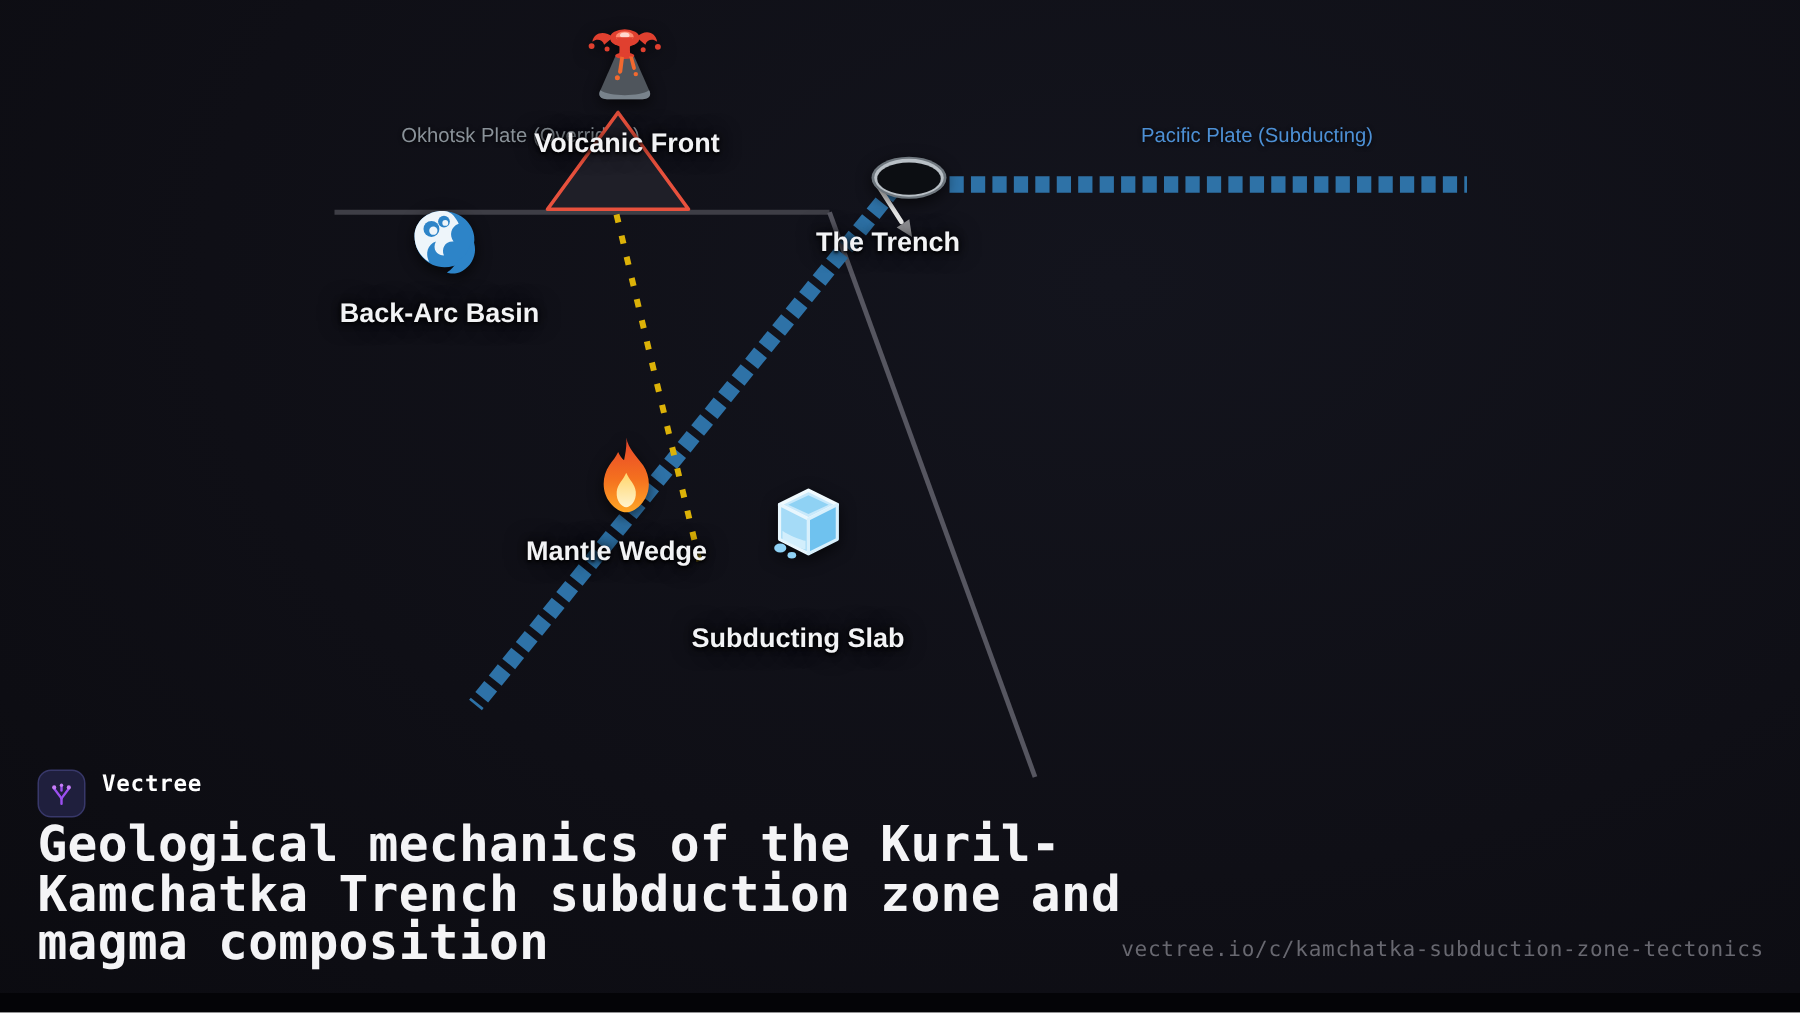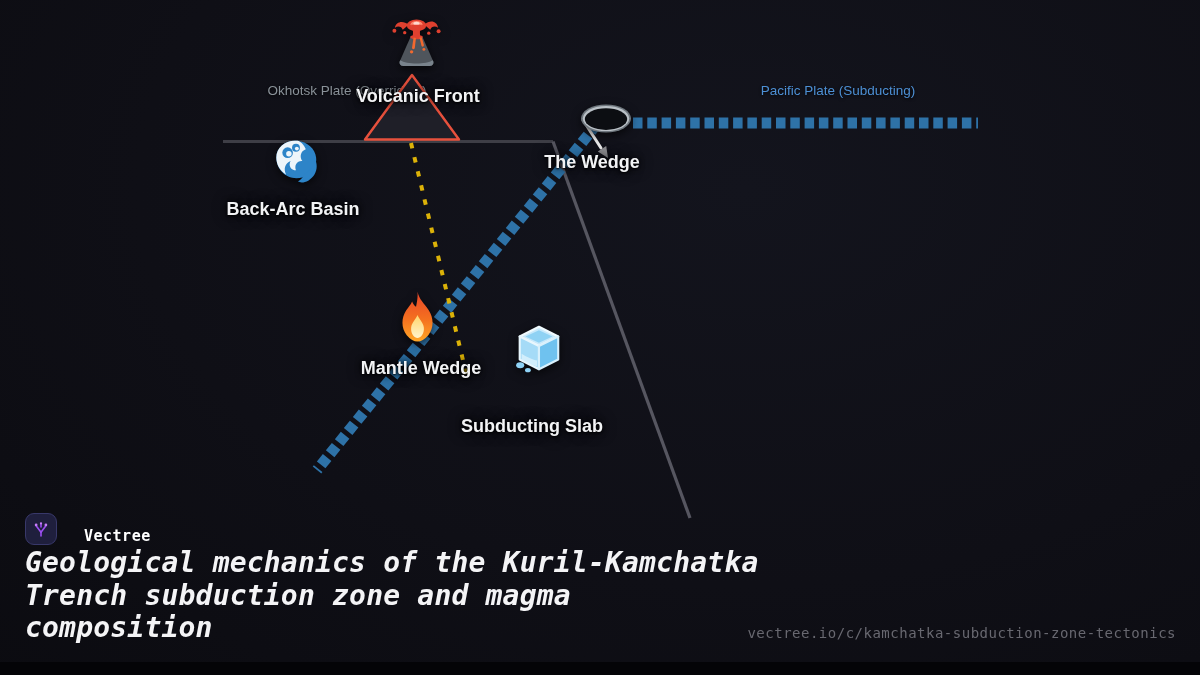--- a/index.html
+++ b/index.html
@@ -30,30 +30,30 @@
 
   .icon{position:absolute;z-index:5;filter:drop-shadow(0 3px 5px rgba(0,0,0,.65));}
 
   .lbl{position:absolute;transform:translate(-50%,-50%);white-space:nowrap;z-index:6;
        font-weight:bold;font-size:18px;color:var(--label-white);
        text-shadow:0 1px 2px rgba(0,0,0,.95),0 0 6px rgba(0,0,0,.85),0 0 14px rgba(0,0,0,.7);}
   .lbl-plate{font-weight:normal;font-size:13.5px;z-index:2;text-shadow:0 1px 3px rgba(0,0,0,.8);}
   .lbl-okhotsk{color:var(--okhotsk-gray);}
   .lbl-pacific{color:var(--pacific-blue);z-index:6;}
 
-  .brand-row{position:absolute;left:25px;top:513px;display:flex;align-items:flex-end;gap:27px;z-index:7;}
+  .brand-row{position:absolute;left:25px;top:513px;display:flex;align-items:flex-start;gap:11px;z-index:7;}
   .logo{width:32px;height:32px;border-radius:9px;background:var(--logo-bg);
         border:1px solid var(--logo-border);box-sizing:border-box;
         display:flex;align-items:center;justify-content:center;}
   .brand-name{font-family:"DejaVu Sans Mono","Liberation Mono",monospace;
         font-weight:bold;font-size:15px;color:#ffffff;letter-spacing:.5px;}
   .title{position:absolute;left:25px;top:547px;width:742px;z-index:7;
         font-family:"DejaVu Sans Mono","Liberation Mono",monospace;
-        font-weight:bold;font-size:28px;line-height:32.5px;letter-spacing:.2px;
-        color:var(--title-white);font-style:italic;}
+        font-weight:bold;font-size:33px;line-height:32.5px;letter-spacing:.2px;
+        color:var(--title-white);}
   .url{position:absolute;right:24px;top:625px;z-index:7;
         font-family:"DejaVu Sans Mono","Liberation Mono",monospace;
         font-size:14px;color:var(--url-gray);letter-spacing:.5px;}
 </style>
 </head>
 <body>
 
 <div class="stage">
 
   <div class="lbl lbl-plate lbl-okhotsk" style="left:347px;top:90px;">Okhotsk Plate (Overriding)</div>
@@ -145,22 +145,22 @@
     <polygon points="9,15 29,25 29,49 9,39" fill="#a5dbf7" stroke="#e8f6fd" stroke-width="2.2" stroke-linejoin="round"></polygon>
     <polygon points="49,15 29,25 29,49 49,39" fill="#6fc2ef" stroke="#d8f0fc" stroke-width="2.2" stroke-linejoin="round"></polygon>
     <path d="M11,33 C15,36 24,39.5 27,40 L27,46 C22,45 14,41.5 11,39 Z" fill="#ddf2fd" opacity="0.8"></path>
     <ellipse cx="9.5" cy="45" rx="4.2" ry="3.1" fill="#8fd2f6"></ellipse>
     <ellipse cx="17.5" cy="50" rx="3" ry="2.2" fill="#8fd2f6"></ellipse>
   </svg>
 
   <div class="lbl" style="left:418px;top:96px;">Volcanic Front</div>
   <div class="lbl lbl-plate lbl-pacific" style="left:816px;top:90px;margin-left:22px;">Pacific Plate (Subducting)</div>
   <div class="lbl" style="left:293px;top:209px;text-align:right;">Back-Arc Basin</div>
-  <div class="lbl" style="left:592px;top:162px;">The Wedge</div>
-  <div class="lbl" style="left:421px;top:368px;">Mantle Wedge</div>
+  <div class="lbl" style="left:592px;top:162px;">The Trench</div>
+  <div class="lbl" style="left:411px;top:368px;">Mantle Wedge</div>
   <div class="lbl" style="left:532px;top:396px;margin-top:30px;">Subducting Slab</div>
 
   <div class="brand-row">
     <div class="logo">
       <svg width="26" height="26" viewBox="0 0 32 32">
         <g stroke="var(--logo-purple)" stroke-width="2" stroke-linecap="round" fill="none">
           <path d="M10,12 L16,20"></path>
           <path d="M22,12 L16,20"></path>
           <path d="M16,20 L16,24.5"></path>
           <path d="M16,10.5 L16,13.5"></path>

